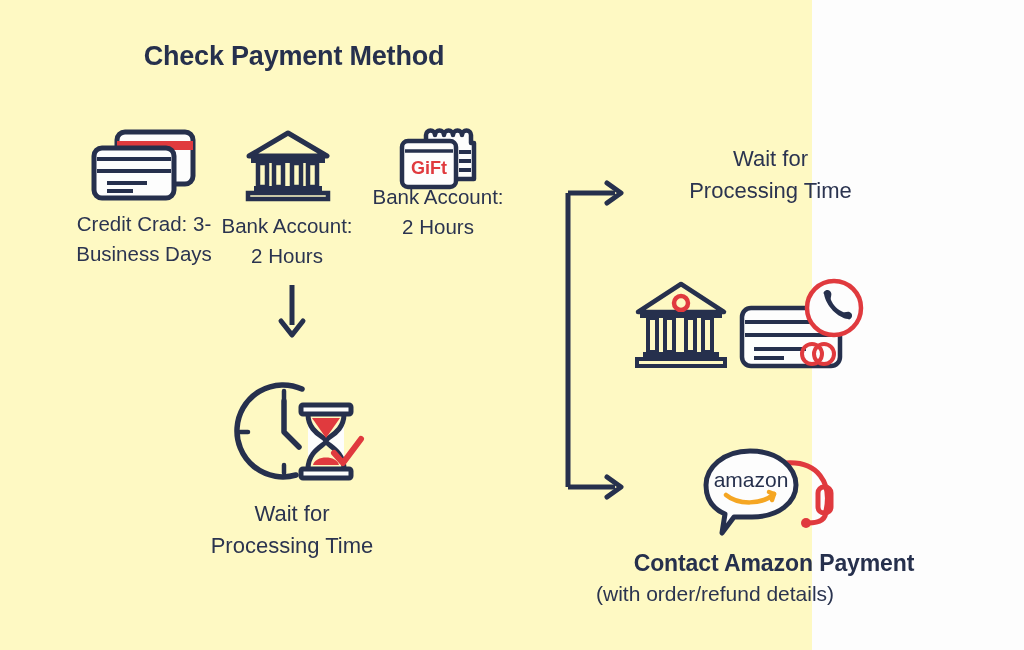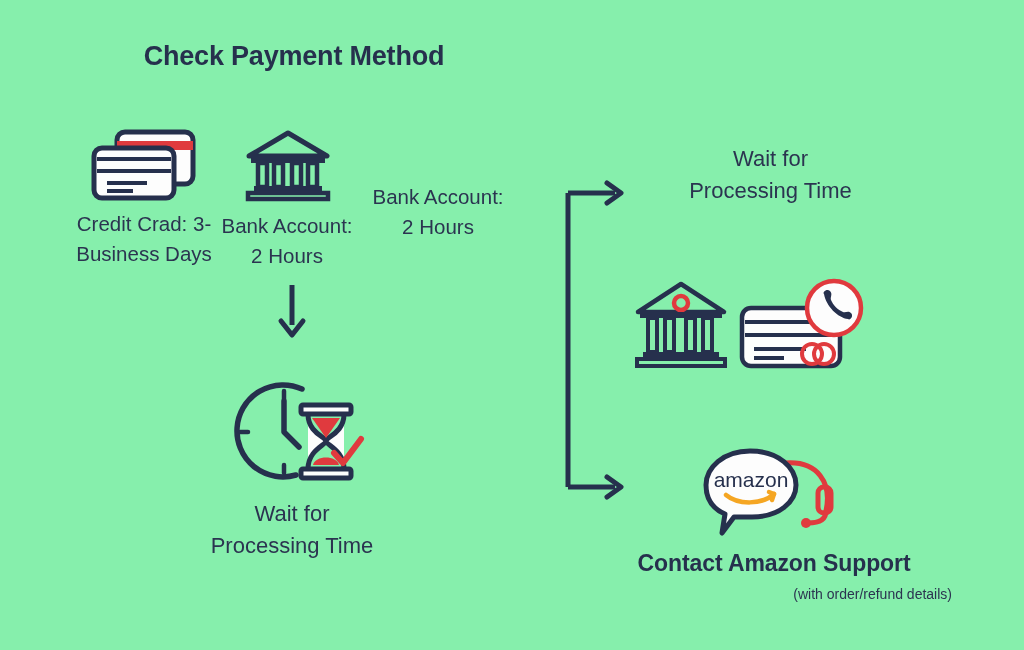--- a/index.html
+++ b/index.html
@@ -8,23 +8,23 @@
   }
   body {
     width: 1024px;
     height: 650px;
     background: #fdfdfd;
     font-family: "Liberation Sans", sans-serif;
     overflow: hidden;
   }
   #canvas {
     position: relative;
-    width: 1024px;
+    width: 812px;
     height: 650px;
-    background: #86efac;
+    background: #fef9c3;
   }
   .abs { position: absolute; }
 
   
   .title {
     color: #26304d;
     font-weight: bold;
     font-size: 27px;
     line-height: 36px;
     text-align: center;
@@ -46,23 +46,23 @@
   .support-title {
     color: #26304d;
     font-weight: bold;
     font-size: 23px;
     line-height: 31px;
     text-align: center;
     letter-spacing: -0.1px;
   }
   .support-sub {
     color: #2b3450;
-    font-size: 14px;
+    font-size: 21px;
     line-height: 30px;
-    text-align: right;
+    text-align: left;
   }
 
   svg { display: block; overflow: visible; }
 </style>
 </head>
 <body>
 
 <div id="canvas">
 
   <div class="abs title" style="left:134px; top:38px; width:320px;">
@@ -101,20 +101,33 @@
 
       <rect x="9" y="56" width="68" height="5" fill="#26304d"></rect>
       <rect x="3" y="63" width="80" height="6" fill="none" stroke="#26304d" stroke-width="4.5"></rect>
     </svg>
   </div>
   <div class="abs method-label" style="left:176px; top:211px; width:222px;">
     <div>Bank Account:</div>
     <div>2 Hours</div>
   </div>
 
+  <div class="abs" style="left:396px; top:126px; width:92px; height:66px;">
+    <svg width="92" height="66" viewBox="0 0 92 66">
+
+      <path d="M30 17 L30 9 a4.5 4.5 0 0 1 9 0 L39 9 a4.5 4.5 0 0 1 9 0 L48 9 a4.5 4.5 0 0 1 9 0 L57 9 a4.5 4.5 0 0 1 9 0 L66 9 a4.5 4.5 0 0 1 9 0 L75 17 L78 17 L78 53 L30 53 Z" fill="#fdfdfd" stroke="#26304d" stroke-width="4.5" stroke-linejoin="round"></path>
+      <line x1="63" y1="26" x2="75" y2="26" stroke="#26304d" stroke-width="4"></line>
+      <line x1="63" y1="35" x2="75" y2="35" stroke="#26304d" stroke-width="4"></line>
+      <line x1="63" y1="44" x2="75" y2="44" stroke="#26304d" stroke-width="4"></line>
+
+      <rect x="6" y="15" width="54" height="46" rx="6" fill="#fdfdfd" stroke="#26304d" stroke-width="4.5"></rect>
+      <line x1="9" y1="25" x2="57" y2="25" stroke="#26304d" stroke-width="3.5"></line>
+      <text x="33" y="48" text-anchor="middle" font-family="Liberation Sans, sans-serif" font-size="18" font-weight="bold" fill="#e03a3e">GiFt</text>
+    </svg>
+  </div>
   <div class="abs method-label" style="left:336px; top:182px; width:204px;">
     <div>Bank Account:</div>
     <div>2 Hours</div>
   </div>
 
   <div class="abs" style="left:272px; top:283px; width:40px; height:56px;">
     <svg width="40" height="56" viewBox="0 0 40 56">
       <line x1="20" y1="2" x2="20" y2="42" stroke="#26304d" stroke-width="5"></line>
       <path d="M9 38 L20 52 L31 38" fill="none" stroke="#26304d" stroke-width="5" stroke-linecap="round" stroke-linejoin="round"></path>
     </svg>
@@ -206,17 +219,17 @@
       <path d="M50 8 C79 8, 96 25, 96 42 C96 59, 79 74, 52 74 L34 74 L22 90 L25 71
                C11 65, 6 54, 6 42 C6 25, 23 8, 50 8 Z" fill="#fdfdfd" stroke="#26304d" stroke-width="5" stroke-linejoin="round"></path>
       <text x="51" y="44" text-anchor="middle" font-family="Liberation Sans, sans-serif" font-size="21" fill="#26304d">amazon</text>
 
       <path d="M26 52 C38 62, 62 62, 74 51" fill="none" stroke="#f5a623" stroke-width="4.5" stroke-linecap="round"></path>
       <path d="M74 51 L69 49 M74 51 L72 57" fill="none" stroke="#f5a623" stroke-width="4.5" stroke-linecap="round"></path>
     </svg>
   </div>
 
   <div class="abs" style="left:596px; top:548px; width:356px;">
-    <div class="support-title">Contact Amazon Support</div>
+    <div class="support-title">Contact Amazon Payment</div>
     <div class="support-sub">(with order/refund details)</div>
   </div>
 
 </div>
 
 </body></html>

